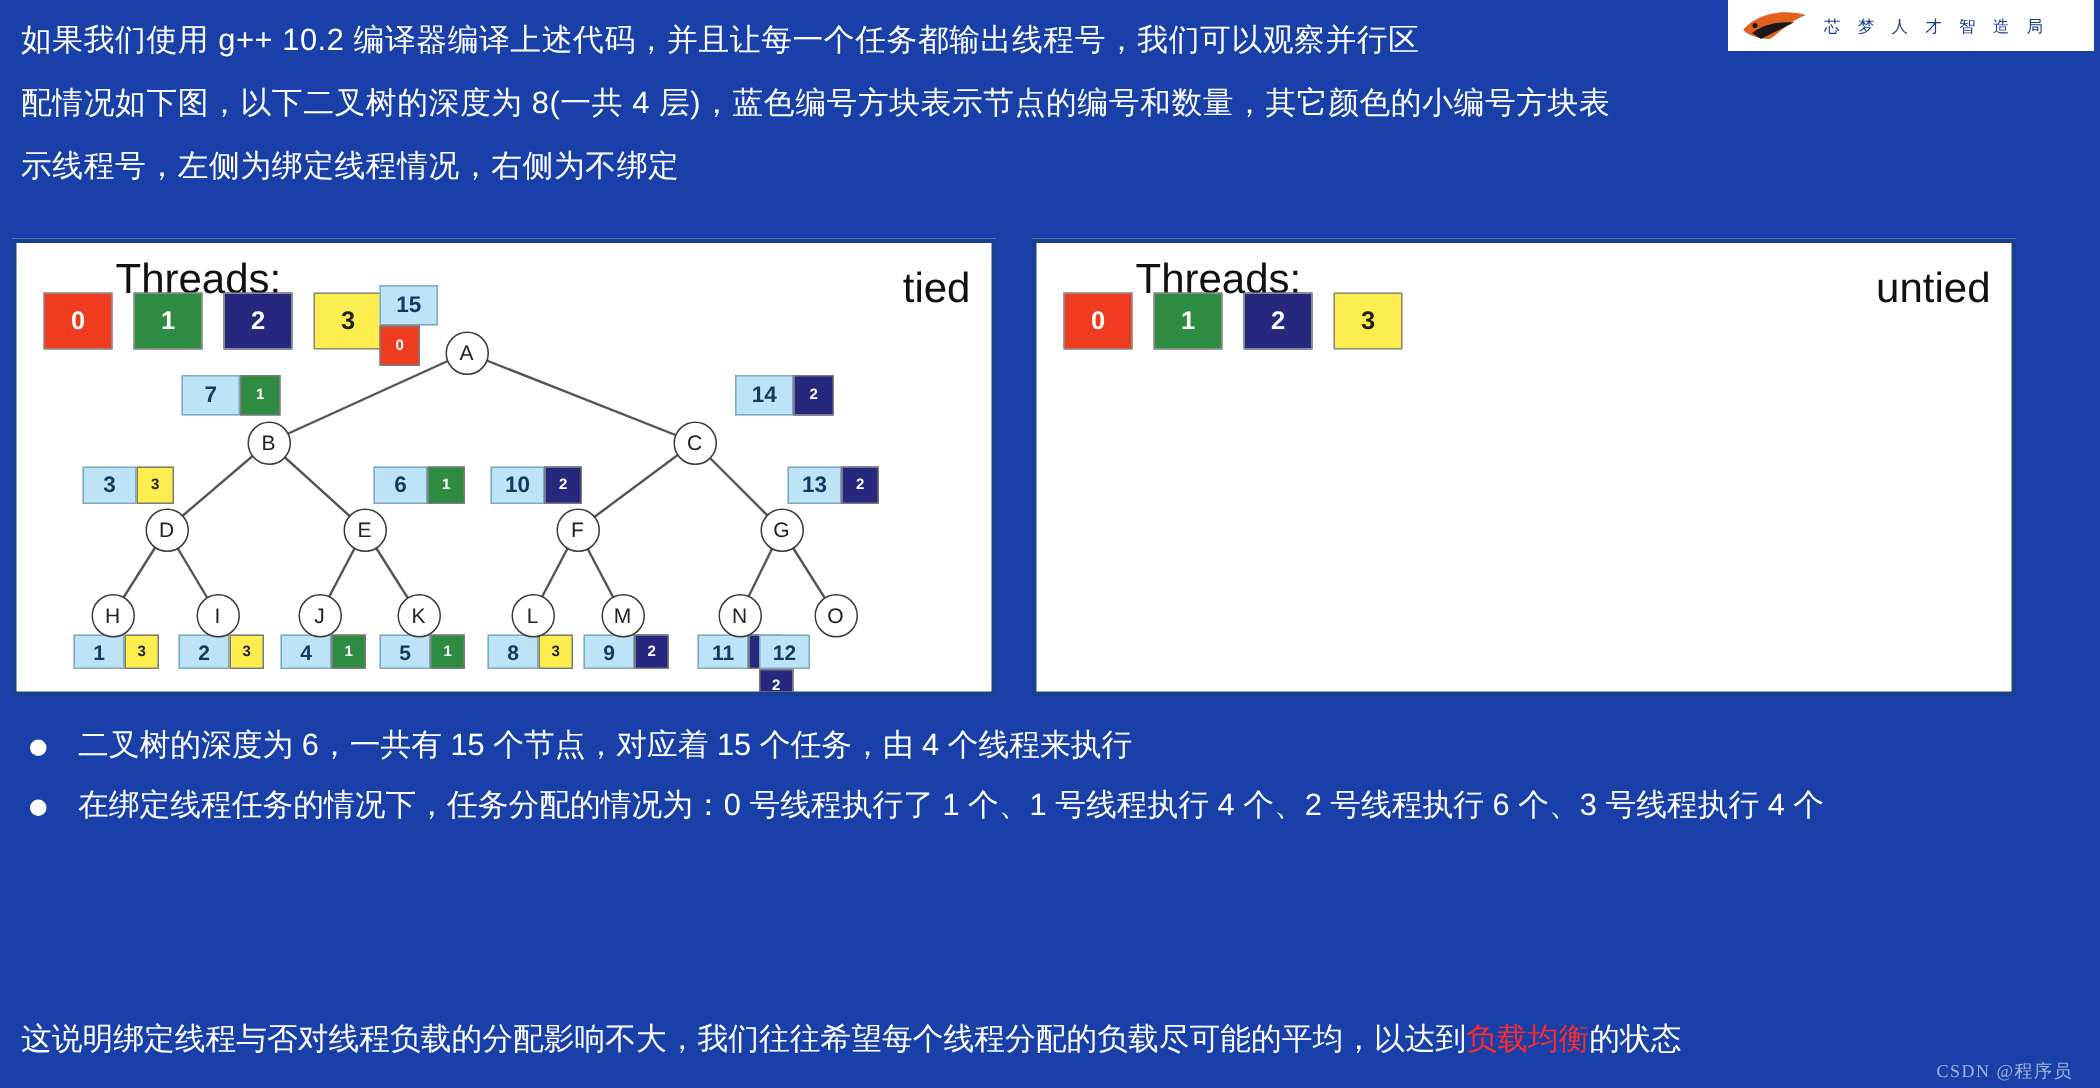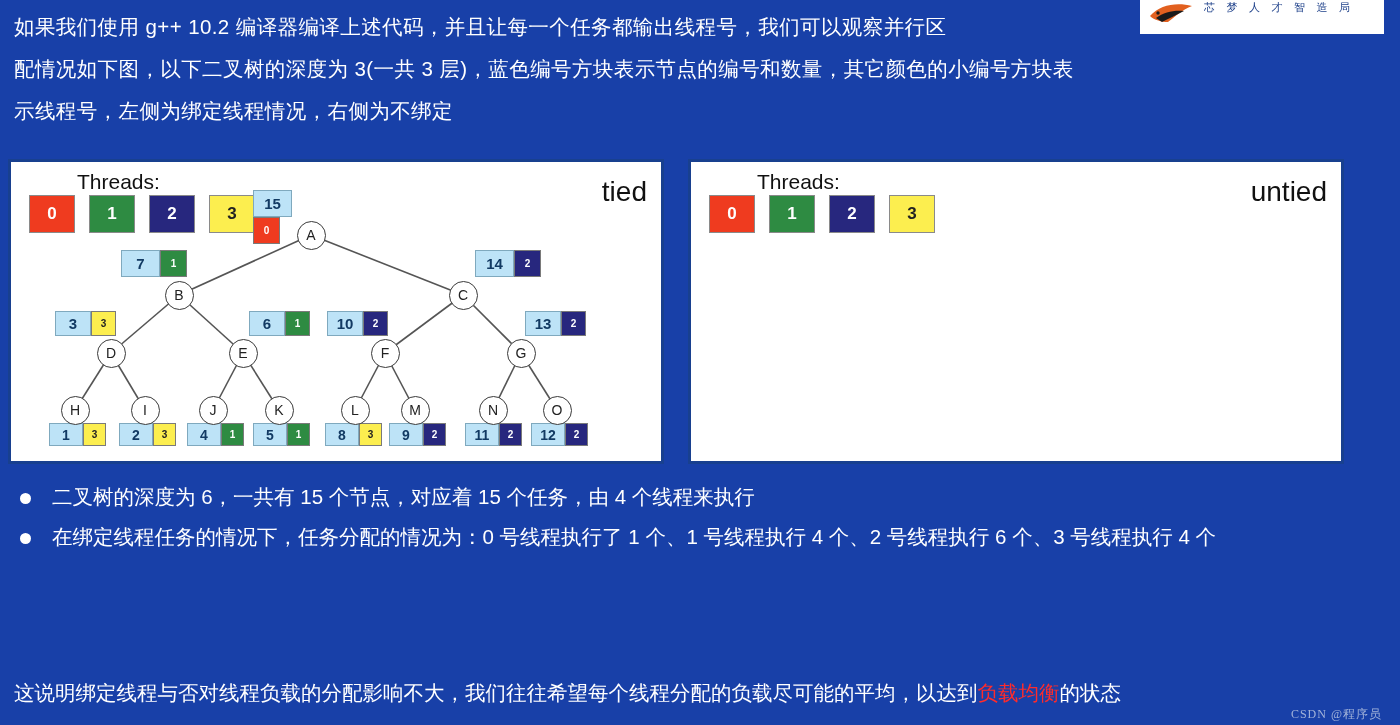--- a/index.html
+++ b/index.html
@@ -15,22 +15,22 @@
   
   .intro{
     position:absolute;left:14px;top:6px;width:1372px;
     color:#ffffff;font-size:20.5px;line-height:42px;
     letter-spacing:.4px;
   }
   .intro div{white-space:nowrap;}
 
   
   .logo-badge{
-    position:absolute;right:16px;top:0;width:244px;height:34px;
-    background:#ffffff;display:flex;align-items:flex-start;gap:6px;
+    position:absolute;right:4px;top:0;width:244px;height:34px;
+    background:#ffffff;display:flex;align-items:center;gap:6px;
     padding-left:6px;box-sizing:border-box;overflow:hidden;
   }
   .logo-mark{width:52px;height:26px;position:relative;flex:0 0 auto;}
   .logo-text{
     color:#1b3e88;font-size:11px;letter-spacing:4px;
     font-family:"DejaVu Sans",sans-serif;white-space:nowrap;
   }
 
   
   .panel{
@@ -38,21 +38,21 @@
     box-sizing:border-box;overflow:hidden;
   }
   #panel-tied{left:8px;top:159px;width:656px;height:305px;}
   #panel-untied{left:688px;top:159px;width:656px;height:305px;}
 
   .panel-title{
     position:absolute;right:14px;top:14px;
     font-size:28px;color:#111;font-family:"Liberation Sans",sans-serif;
   }
   .threads-label{
-    position:absolute;left:66px;top:8px;font-size:21px;color:#111;
+    position:absolute;left:66px;top:8px;font-size:28px;color:#111;
   }
   .legend{position:absolute;left:18px;top:33px;display:flex;gap:14px;}
   .legend-chip{
     width:44px;height:36px;border:1px solid #8a8a8a;
     display:flex;align-items:center;justify-content:center;
     font-size:17px;font-weight:bold;
   }
 
   
   .tree{position:absolute;left:0;top:0;width:100%;height:100%;}
@@ -107,21 +107,21 @@
     font-family:"Liberation Serif",serif;
   }
 </style>
 </head>
 <body>
 
 <div class="page">
 
   <div class="intro">
     <div>如果我们使用 g++ 10.2 编译器编译上述代码，并且让每一个任务都输出线程号，我们可以观察并行区</div>
-    <div>配情况如下图，以下二叉树的深度为 3(一共 3 层)，蓝色编号方块表示节点的编号和数量，其它颜色的小编号方块表</div>
+    <div>配情况如下图，以下二叉树的深度为 8(一共 4 层)，蓝色编号方块表示节点的编号和数量，其它颜色的小编号方块表</div>
     <div>示线程号，左侧为绑定线程情况，右侧为不绑定</div>
   </div>
 
   <div class="logo-badge">
     <span class="logo-mark">
       <svg width="52" height="26" viewBox="0 0 52 26">
         <path d="M4 16 C14 4, 32 2, 46 6 C36 10, 30 16, 22 22 C16 22, 8 20, 4 16 Z" fill="#e2601f"></path>
         <path d="M10 18 C18 12, 28 10, 38 11 C30 15, 22 19, 16 22 Z" fill="#1a1a1a"></path>
         <circle cx="12" cy="13" r="1.7" fill="#1a1a1a"></circle>
       </svg>
@@ -173,21 +173,21 @@
         <div class="node" style="left: 153.5px; top: 118.5px;">
           <span>B</span>
         </div>
         <div class="tag big" style="left: 110px; top: 88px;">
           <div class="num">7</div>
           <div class="thr" style="background: rgb(46, 139, 66); color: rgb(255, 255, 255);">1</div>
         </div>
         <div class="node" style="left: 437.5px; top: 118.5px;">
           <span>C</span>
         </div>
-        <div class="tag big" style="left: 464px; top: 88px; border-radius: 12px;">
+        <div class="tag big" style="left: 479px; top: 88px; border-radius: 12px;">
           <div class="num">14</div>
           <div class="thr" style="background: rgb(39, 39, 126); color: rgb(255, 255, 255);">2</div>
         </div>
         <div class="node" style="left: 85.5px; top: 176.5px;">
           <span>D</span>
         </div>
         <div class="tag mid" style="left: 44px; top: 149px;">
           <div class="num">3</div>
           <div class="thr" style="background: rgb(252, 238, 79); color: rgb(34, 34, 34);">3</div>
         </div>
@@ -257,21 +257,21 @@
         <div class="node" style="left: 467.5px; top: 233.5px;">
           <span>N</span>
         </div>
         <div class="tag small" style="left: 454px; top: 261px; text-align: center;">
           <div class="num">11</div>
           <div class="thr" style="background: rgb(39, 39, 126); color: rgb(255, 255, 255);">2</div>
         </div>
         <div class="node" style="left: 531.5px; top: 233.5px;">
           <span>O</span>
         </div>
-        <div class="tag small" style="left: 520px; top: 261px;">
+        <div class="tag small" style="left: 495px; top: 261px; flex-direction: column;">
           <div class="num">12</div>
           <div class="thr" style="background: rgb(39, 39, 126); color: rgb(255, 255, 255);">2</div>
         </div>
       </div>
   </div>
 
   <div class="panel" id="panel-untied">
     <div class="panel-title">untied</div>
     <div class="threads-label">Threads:</div>
     <div class="legend">

